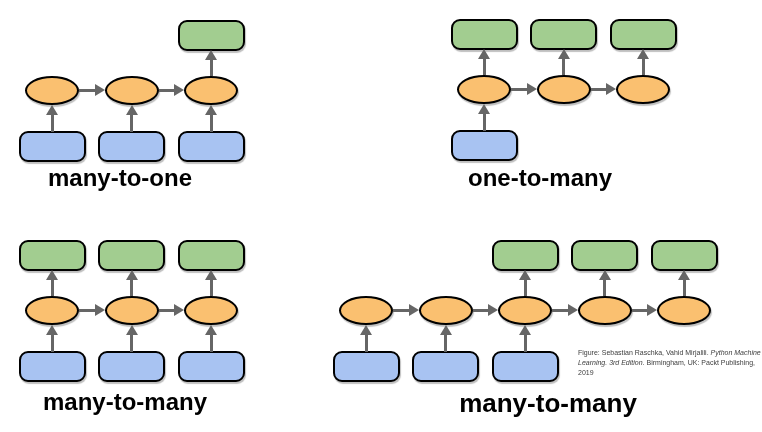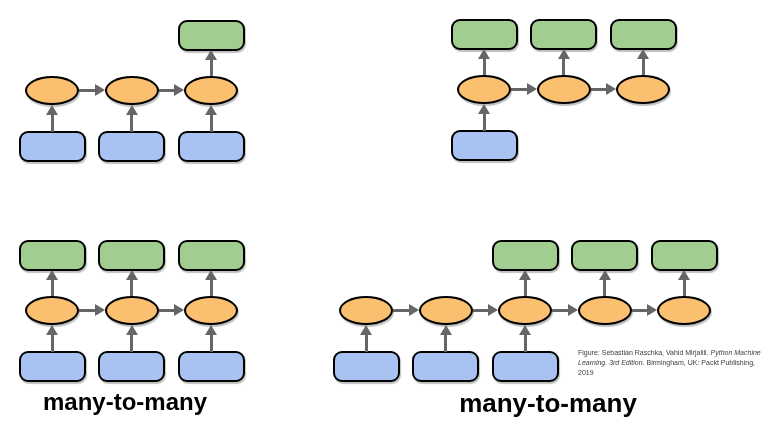--- a/index.html
+++ b/index.html
@@ -94,20 +94,21 @@
         <div class="node-rect input-box" style="left: 159.5px; top: 111px;"></div>
         <div class="arrow arrow-up" style="left: 187px; top: 84.5px; width: 12px; height: 27.5px;">
           <div class="line"></div>
           <div class="head"></div>
         </div>
         <div class="node-rect output-box" style="left: 159.5px; top: 0px;"></div>
         <div class="arrow arrow-up" style="left: 187px; top: 30px; width: 12px; height: 25.5px;">
           <div class="line"></div>
           <div class="head"></div>
         </div>
+        <div class="dlabel" style="left: 102px; top: 144px; font-size: 24px;">many-to-one</div>
       </div>
       <div class="diagram" style="left: 450px; top: 19px; width: 233px; height: 170px;">
         <div class="node-ellipse" style="left: 7px; top: 55.5px;"></div>
         <div class="arrow arrow-right" style="left: 61px; top: 64px; width: 25.5px; height: 12px;">
           <div class="line"></div>
           <div class="head"></div>
         </div>
         <div class="node-ellipse" style="left: 86.5px; top: 55.5px;"></div>
         <div class="arrow arrow-right" style="left: 140.5px; top: 64px; width: 25.5px; height: 12px;">
           <div class="line"></div>
@@ -127,20 +128,21 @@
         <div class="node-rect output-box" style="left: 80px; top: 0px;"></div>
         <div class="arrow arrow-up" style="left: 107.5px; top: 30px; width: 12px; height: 25.5px;">
           <div class="line"></div>
           <div class="head"></div>
         </div>
         <div class="node-rect output-box" style="left: 159.5px; top: 0px;"></div>
         <div class="arrow arrow-up" style="left: 187px; top: 30px; width: 12px; height: 25.5px;">
           <div class="line"></div>
           <div class="head"></div>
         </div>
+        <div class="dlabel" style="left: 90px; top: 145px; font-size: 24px;">one-to-many</div>
       </div>
       <div class="diagram" style="left: 18px; top: 240px; width: 233px; height: 170px;">
         <div class="node-ellipse" style="left: 7px; top: 55.5px;"></div>
         <div class="arrow arrow-right" style="left: 61px; top: 64px; width: 25.5px; height: 12px;">
           <div class="line"></div>
           <div class="head"></div>
         </div>
         <div class="node-ellipse" style="left: 86.5px; top: 55.5px;"></div>
         <div class="arrow arrow-right" style="left: 140.5px; top: 64px; width: 25.5px; height: 12px;">
           <div class="line"></div>

